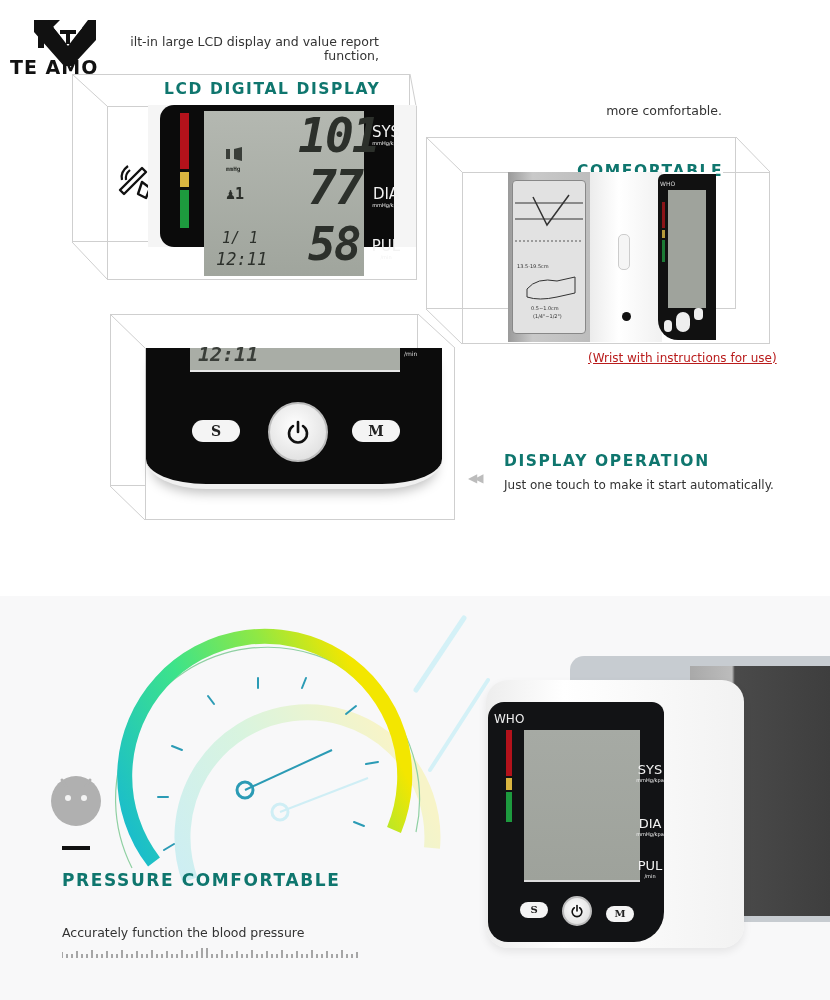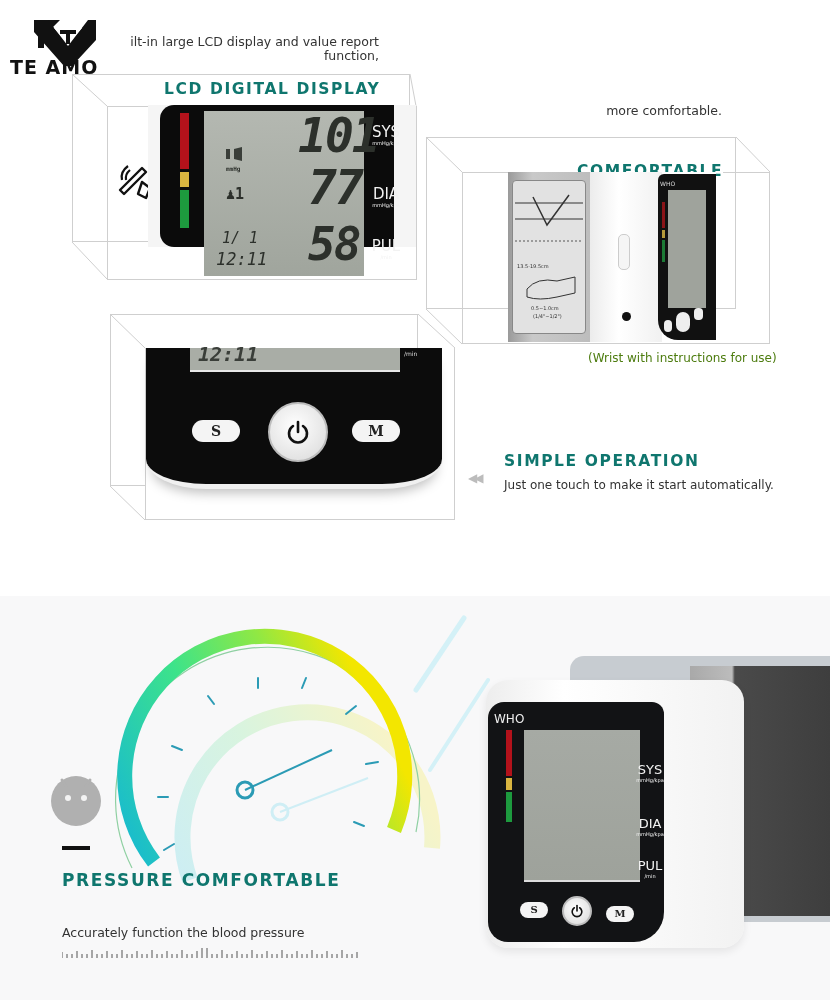--- a/index.html
+++ b/index.html
@@ -137,21 +137,21 @@
     <div class="abs" style="left:2px;top:6px;font-size:6px;color:#ddd;">WHO</div>
     <div class="abs" style="left:4px;top:28px;width:3px;height:26px;background:#8a1418;"></div>
     <div class="abs" style="left:4px;top:56px;width:3px;height:8px;background:#b59a3a;"></div>
     <div class="abs" style="left:4px;top:66px;width:3px;height:22px;background:#1c7a35;"></div>
     <div class="abs" style="left:10px;top:16px;width:38px;height:118px;background:#9fa39c;"></div>
     <div class="abs" style="left:6px;top:146px;width:8px;height:12px;border-radius:4px;background:#eee;"></div>
     <div class="abs" style="left:18px;top:138px;width:14px;height:20px;border-radius:7px;background:#eee;"></div>
     <div class="abs" style="left:36px;top:134px;width:9px;height:12px;border-radius:4px;background:#eee;"></div>
   </div>
 </div>
-<div class="abs" style="left:588px;top:351px;font-size:12px;color:#4d7c0f;">(Wrist with instructions for use)</div>
+<div class="abs" style="left:588px;top:351px;font-size:12px;color:#b91c1c;text-decoration:underline;">(Wrist with instructions for use)</div>
 
 <div>
   <div class="box" style="left:110px;top:314px;width:308px;height:172px;"></div>
   <div class="box" style="left:145px;top:348px;width:310px;height:172px;"></div>
   <svg class="abs" style="left:108px;top:312px;" width="352" height="212">
       <line x1="2" y1="2" x2="37" y2="36" stroke="#cfcfcf"></line>
       <line x1="310" y1="2" x2="347" y2="36" stroke="#cfcfcf"></line>
       <line x1="2" y1="174" x2="37" y2="208" stroke="#cfcfcf"></line>
     </svg>
 </div>
@@ -165,21 +165,21 @@
     <div class="power" style="left:122px;top:54px;width:60px;height:60px;">
       <svg width="26" height="26" viewBox="0 0 26 26">
           <path d="M8 7 A9 9 0 1 0 18 7" fill="none" stroke="#111" stroke-width="2.6" stroke-linecap="round"></path>
           <line x1="13" y1="3" x2="13" y2="13" stroke="#111" stroke-width="2.6" stroke-linecap="round"></line>
         </svg>
     </div>
     <div class="pill" style="left:206px;top:72px;width:48px;height:22px;line-height:22px;font-size:14px;">M</div>
   </div>
 </div>
 <div class="abs" style="left:468px;top:471px;color:#bcbcbc;font-size:12px;letter-spacing:-3px;">◀◀</div>
-<div class="abs title-bold" style="left:504px;top:452px;font-size:15.5px;">SIMPLE OPERATION</div>
+<div class="abs title-bold" style="left:504px;top:452px;font-size:15.5px;">DISPLAY OPERATION</div>
 <div class="abs" style="left:504px;top:478px;font-size:12px;color:#333;">Just one touch to make it start automatically.</div>
 
 <div class="abs bottom-panel"></div>
 
 <svg class="abs" style="left:110px;top:600px;" width="380" height="290" viewBox="0 0 380 290">
   <defs>
     <linearGradient id="gg" x1="0" y1="1" x2="1" y2="0.6">
       <stop offset="0" stop-color="#16b8d4"></stop>
       <stop offset="0.45" stop-color="#3de38a"></stop>
       <stop offset="0.75" stop-color="#8ee845"></stop>

